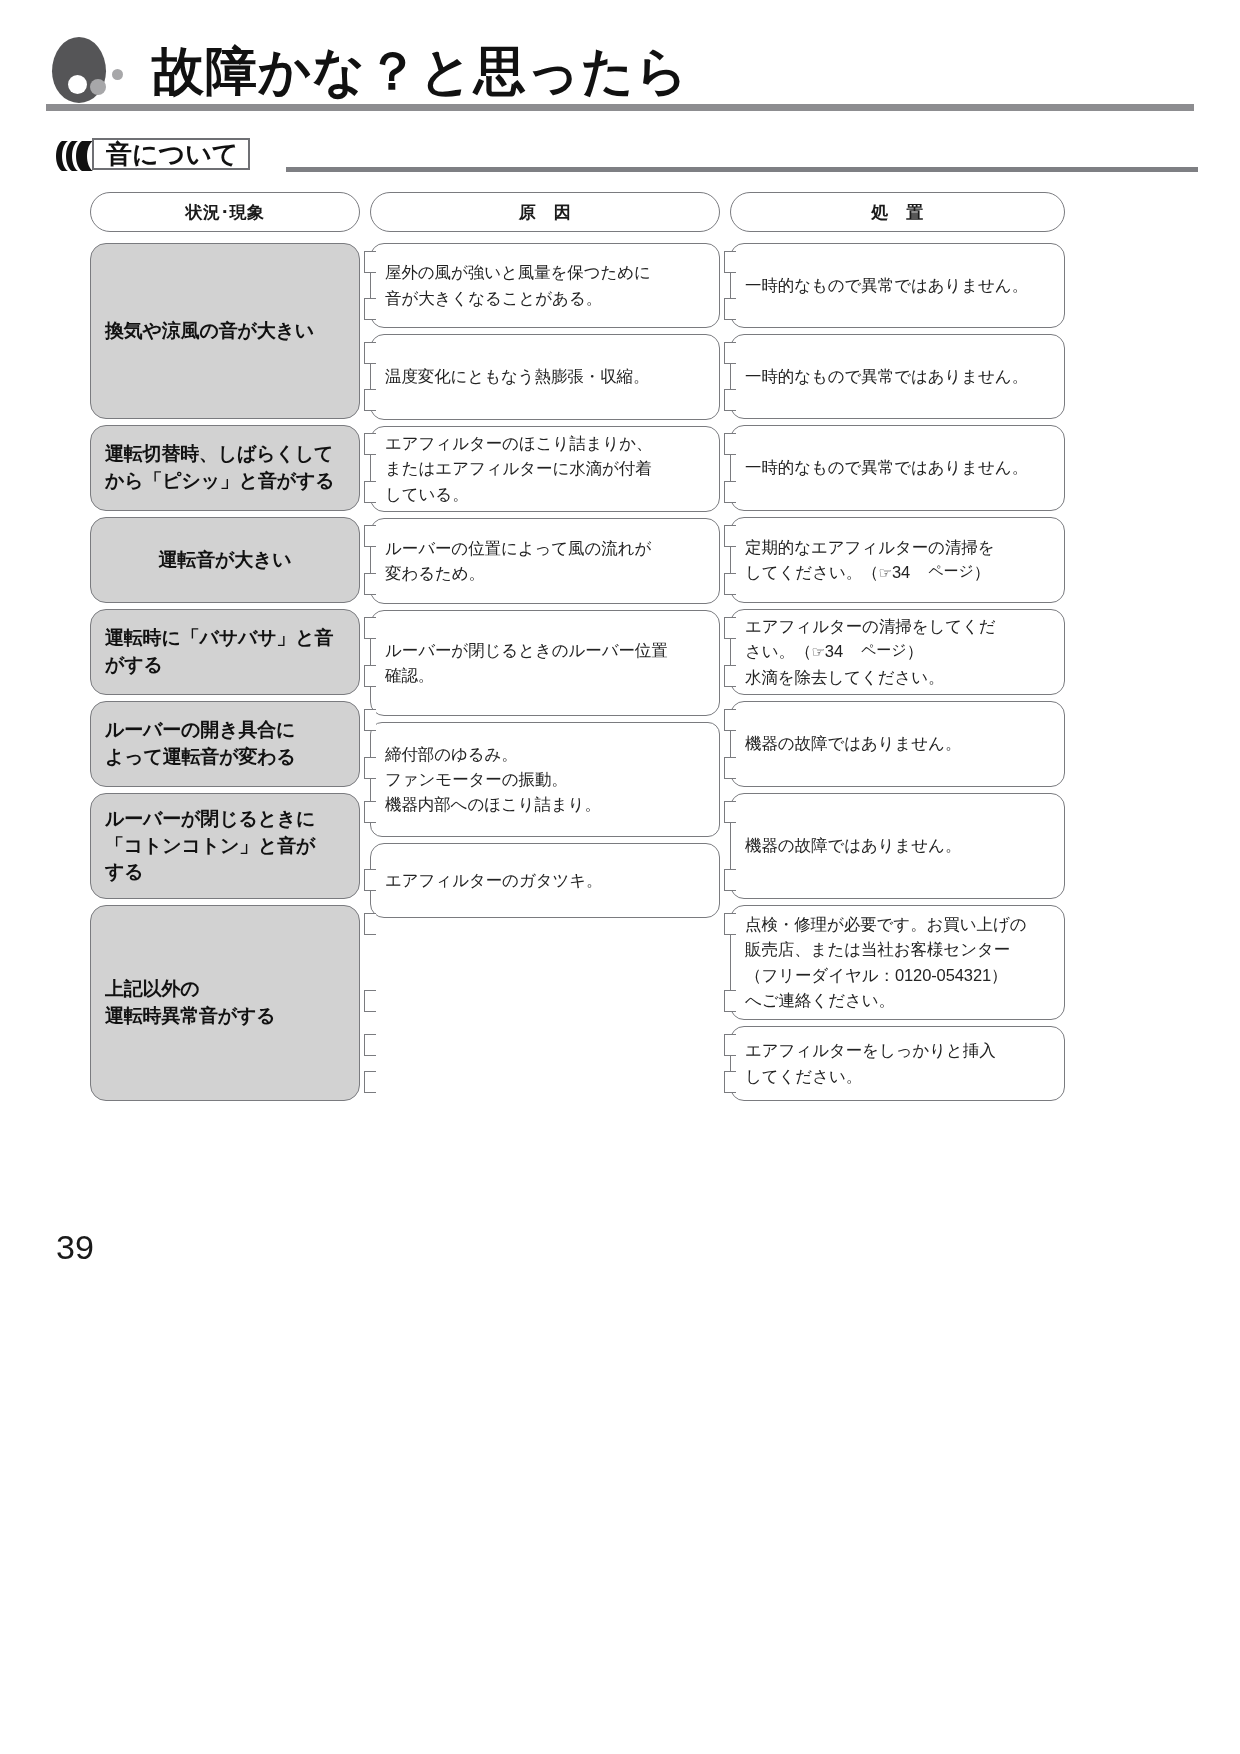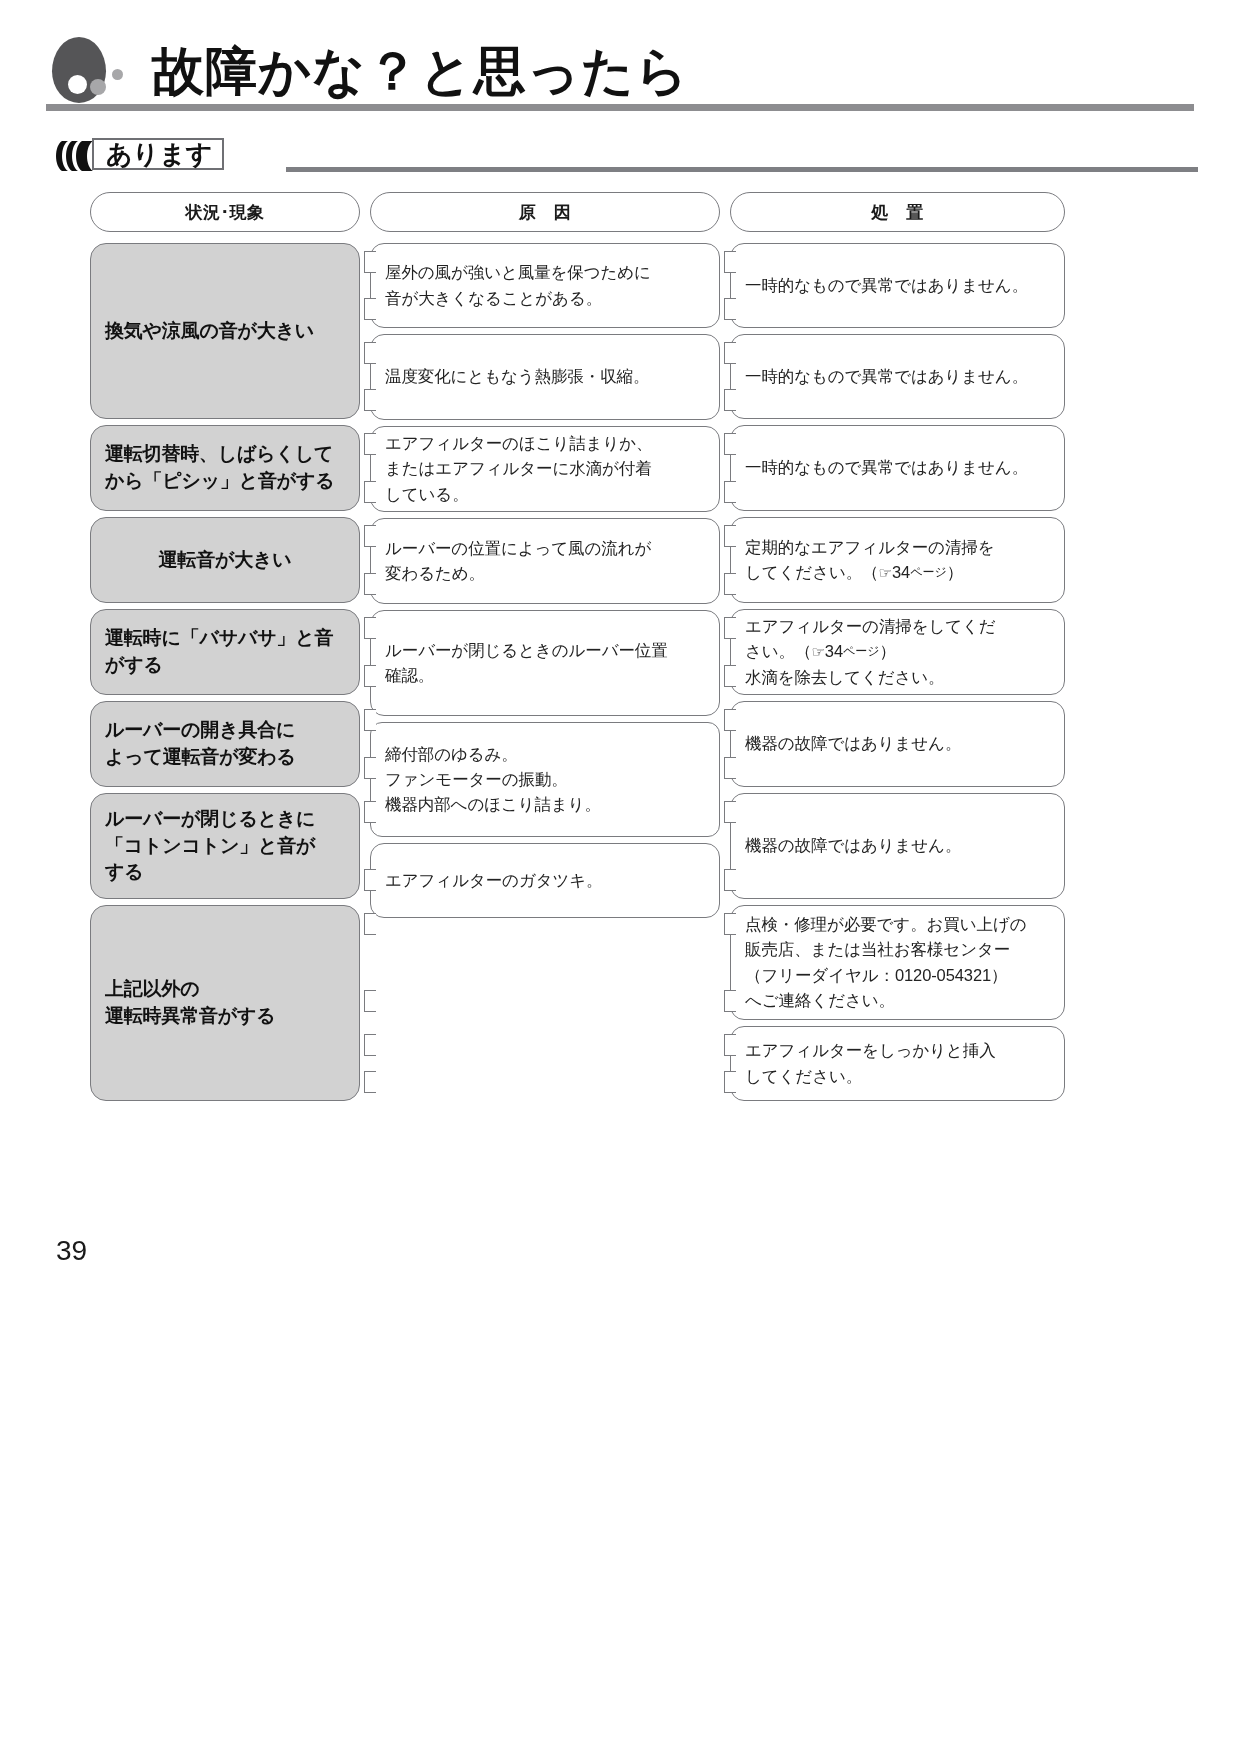--- a/index.html
+++ b/index.html
@@ -208,42 +208,43 @@
   }
   .cell-text {
     font-size: 16.5px;
     line-height: 1.52;
     color: #222222;
     white-space: pre-line;
     letter-spacing: -0.1px;
   }
 
   .pg-ref {
-    font-size: 12px;
+    font-size: 15px;
     vertical-align: 2px;
     letter-spacing: 0;
+    padding-left: 18px;
   }
   .hand-icon {
     font-size: 15px;
     letter-spacing: 0;
   }
 
   
   .notch-layer {
     position: absolute;
     inset: 0;
     pointer-events: none;
   }
 
   
   .page-number {
     position: absolute;
     left: 56px;
     bottom: 62px;
-    font-size: 28px;
+    font-size: 34px;
     color: #1a1a1a;
     font-weight: 400;
   }
 </style>
 </head>
 <body>
 
 <div class="page">
 
   <div class="page-header">
@@ -257,21 +258,21 @@
   </div>
   <div class="header-rule"></div>
 
   <div class="section-header">
     <svg class="wave-icon" viewBox="0 0 54 32">
       <path d="M14 1 C6 6, 6 26, 14 31 L20 31 C12 26, 12 6, 20 1 Z" fill="#111111"></path>
       <path d="M24 1 C16 6, 16 26, 24 31 L30 31 C22 26, 22 6, 30 1 Z" fill="#111111"></path>
       <path d="M34 1 C26 6, 26 26, 34 31 L45 31 C37 26, 37 6, 45 1 Z" fill="#111111"></path>
     </svg>
     <div class="section-title-box">
-      <span class="section-title-text">あります</span>
+      <span class="section-title-text">音について</span>
     </div>
     <div class="section-rule"></div>
   </div>
 
   <div class="table-area">
     <div class="col-headers">
       <div class="col-head ch-symptom">
         <span class="col-head-text">状況･現象</span>
       </div>
       <div class="col-head ch-cause">

